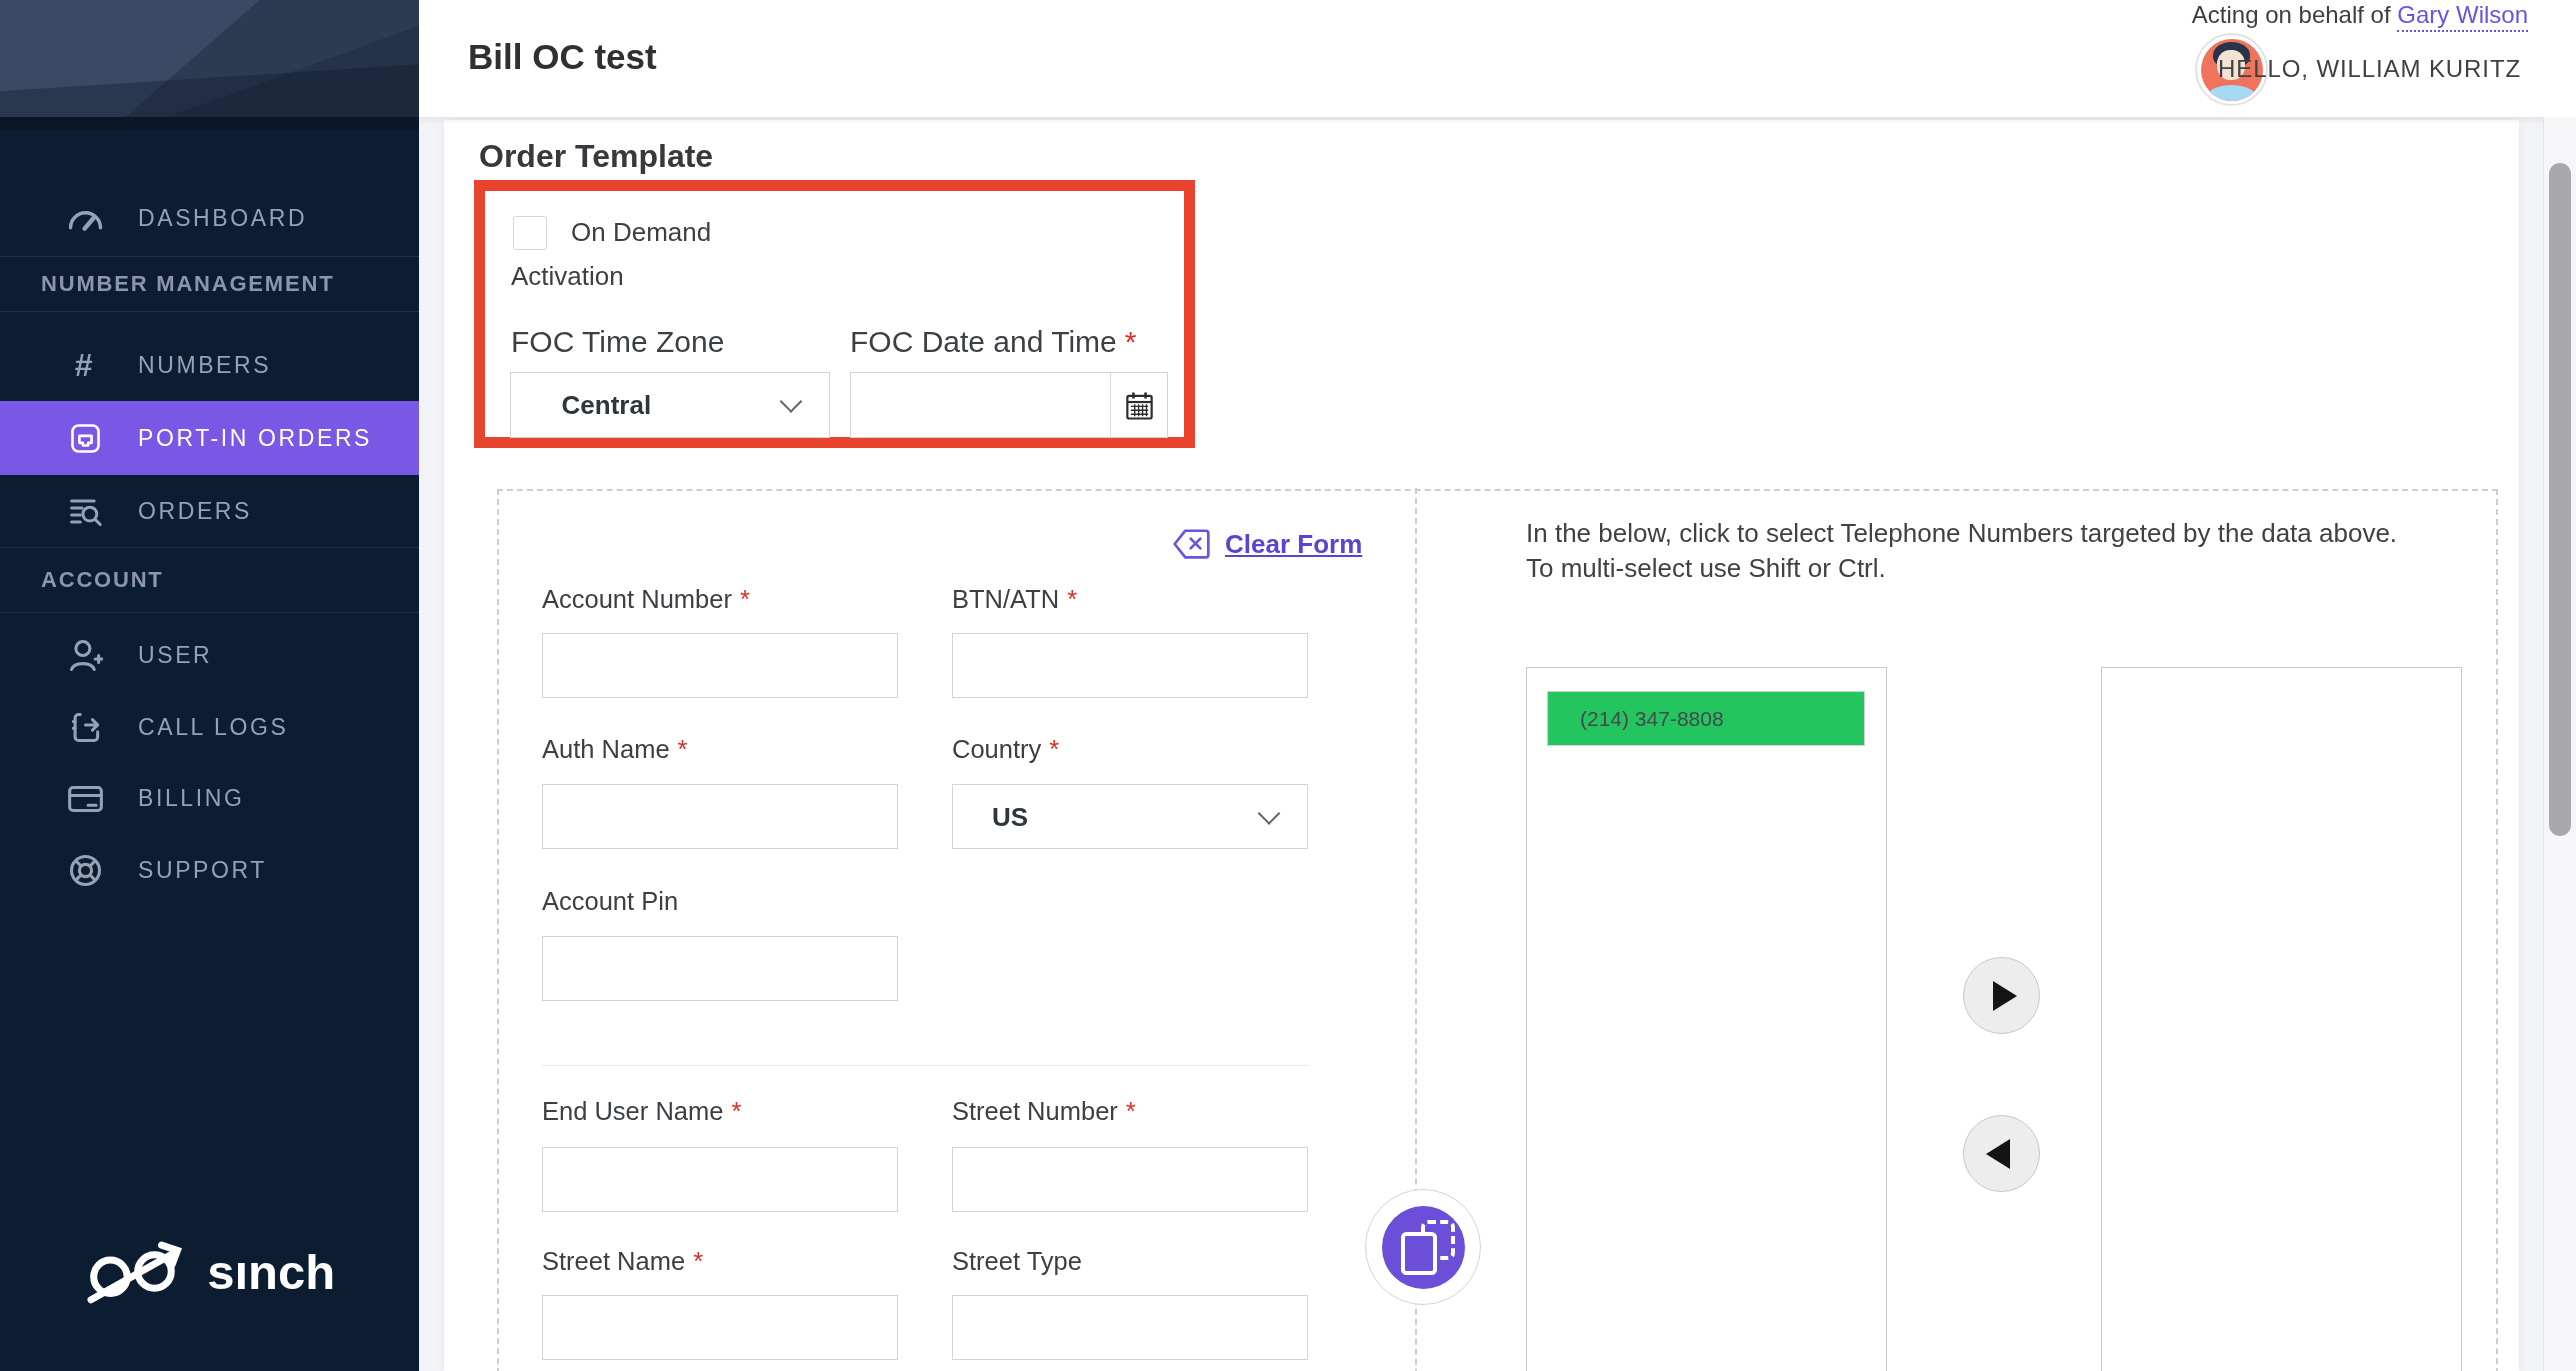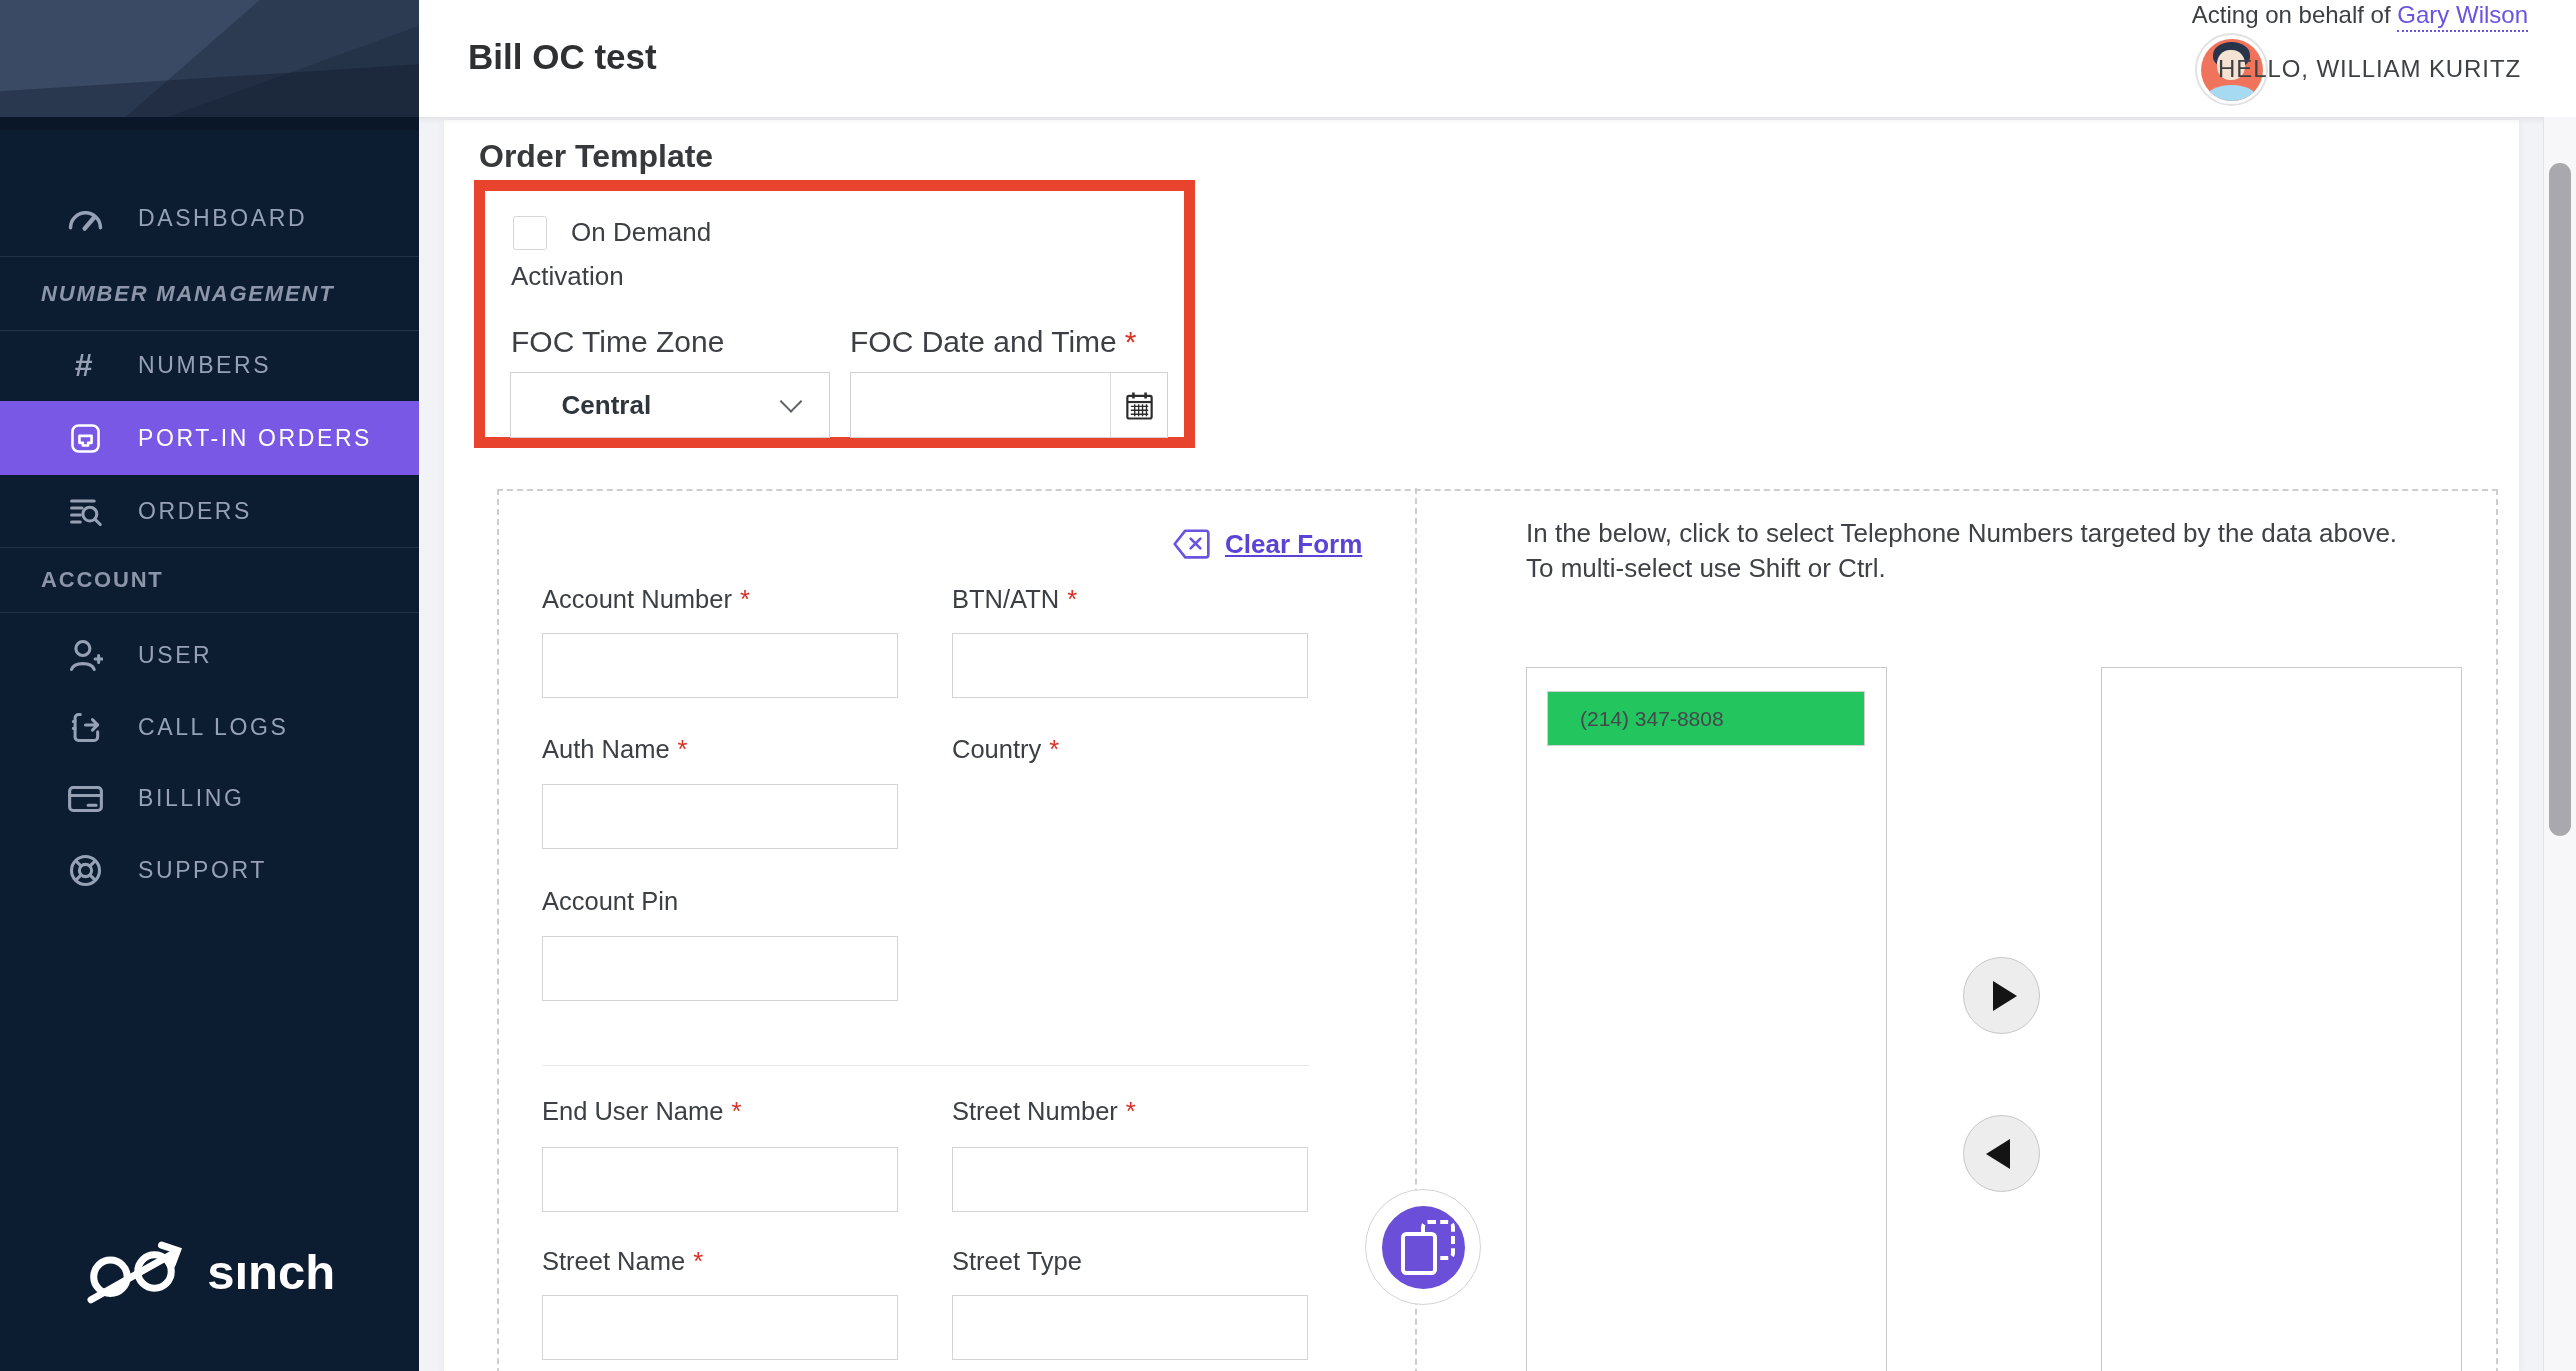--- a/index.html
+++ b/index.html
@@ -110,21 +110,21 @@
   <div class="nav-item" style="top:181px;height:75px;">
     <span class="nicon">
       <svg width="37" height="30" viewBox="0 0 42 34" fill="none" stroke="currentColor" stroke-width="4" stroke-linecap="round">
         <path d="M4 27a17 17 0 0 1 34 0" fill="none"></path>
         <path d="M20 28 L31 15" stroke-width="5"></path>
       </svg>
     </span>
     <span class="nlabel">DASHBOARD</span>
   </div>
 
-  <div class="nav-section" style="top:256px;height:75px;font-style:italic;">
+  <div class="nav-section" style="top:256px;height:56px;">
     <span>NUMBER MANAGEMENT</span>
   </div>
 
   <div class="nav-item" style="top:329px;height:72px;">
     <span class="nicon">
         <span class="hash-glyph">#</span>
       </span>
     <span class="nlabel">NUMBERS</span>
   </div>
 
@@ -278,20 +278,24 @@
     <div class="f-input" style="left:43px;top:142px;"></div>
     <div class="f-input" style="left:453px;top:142px;"></div>
 
     <div class="f-label" style="left:43px;top:244px;">
       <span>Auth Name</span><span class="req">*</span>
     </div>
     <div class="f-label" style="left:453px;top:244px;">
       <span>Country</span><span class="req">*</span>
     </div>
     <div class="f-input" style="left:43px;top:293px;"></div>
+    <div class="f-input f-select" style="left:453px;top:293px;">
+      <span class="sel-text">US</span>
+      <span class="chev"></span>
+    </div>
 
     <div class="f-label" style="left:43px;top:396px;">
       <span>Account Pin</span>
     </div>
     <div class="f-input" style="left:43px;top:445px;"></div>
 
     <div class="form-div"></div>
 
     <div class="f-label" style="left:43px;top:606px;">
       <span>End User Name</span><span class="req">*</span>

